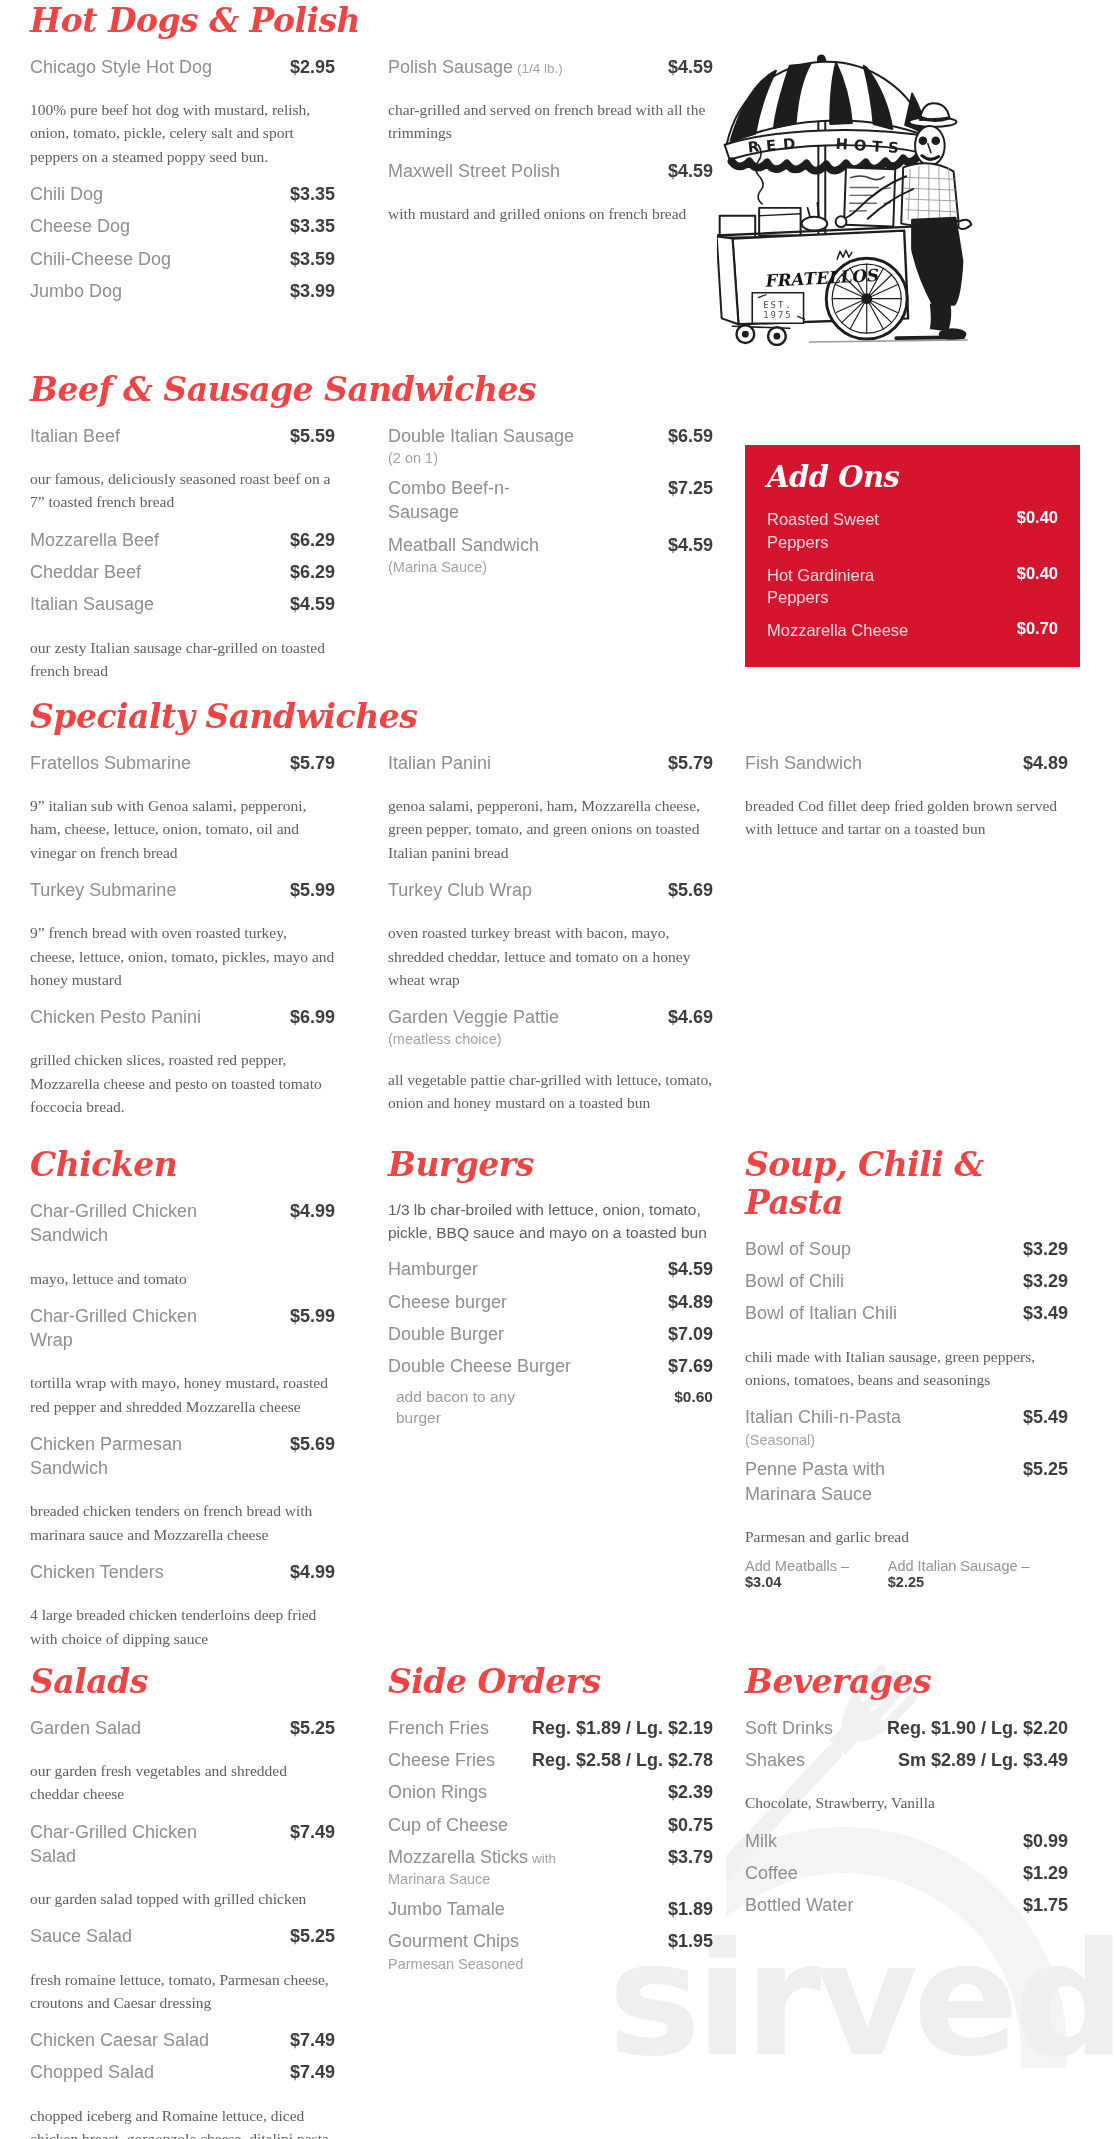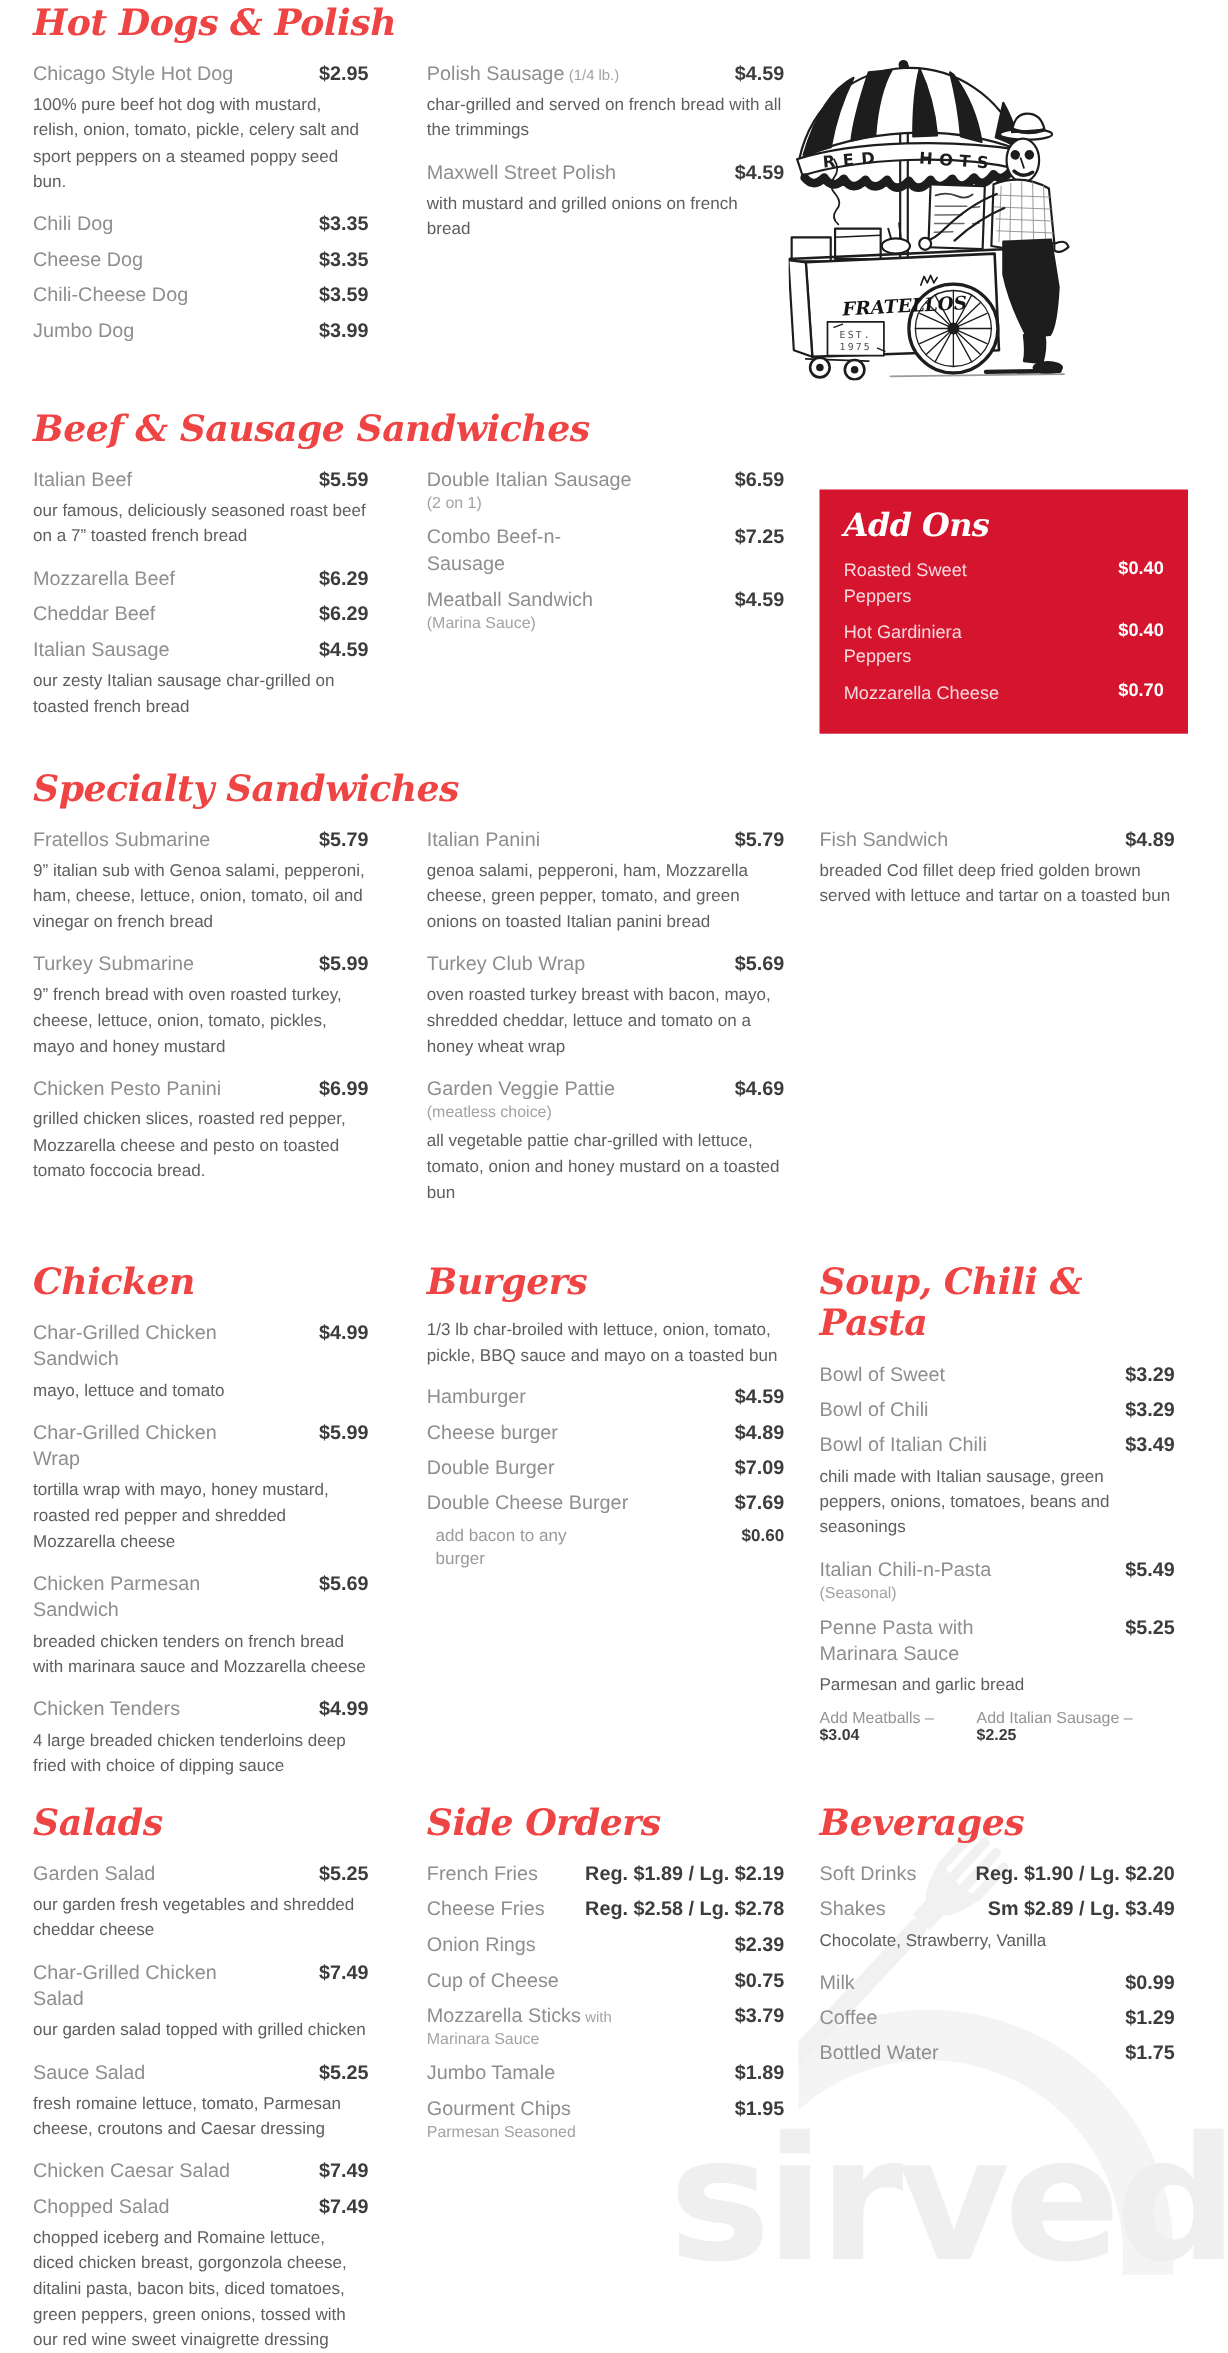--- a/index.html
+++ b/index.html
@@ -29,21 +29,21 @@
     font-family:"DejaVu Serif",serif;font-style:italic;font-weight:700;
     color:#ef4444;font-size:33px;line-height:1.15;margin:0 0 14px 0;
     letter-spacing:-0.5px;
   }
   .item{margin-bottom:6px;}
   .row{display:flex;justify-content:space-between;align-items:flex-start;padding:1px 0;}
   .nm{color:#8e8e8e;font-size:18px;line-height:1.35;max-width:198px;}
   .pr{color:#3c3c3c;font-weight:700;font-size:18px;line-height:1.35;white-space:nowrap;text-align:right;}
   .sub{font-size:13.5px;color:#a3a3a3;margin-left:4px;}
   .subb{display:block;font-size:14.5px;color:#a3a3a3;margin-top:1px;line-height:1.3;}
-  .desc{color:#5e5e5e;font-size:15.5px;line-height:1.5;margin:4px 0 13px 0;white-space:pre-line;}
+  .desc{color:#5e5e5e;font-size:15.5px;line-height:1.5;margin:18px 0 13px 0;white-space:pre-line;font-family:Liberation Serif, serif;}
   .intro{color:#5e5e5e;font-size:15.5px;line-height:1.5;margin:0 0 12px 0;}
   .note-row .nm{font-size:15.5px;padding-left:8px;max-width:150px;color:#9a9a9a;}
   .note-row .pr{font-size:15.5px;}
   .soup-foot{display:flex;justify-content:space-between;margin-top:10px;font-size:14.5px;color:#949494;}
   .soup-foot b{color:#3c3c3c;font-weight:700;}
   .addons{
     background:var(--accent-red,#d5142e);color:#fff;margin-top:22px;
     padding:16px 22px 16px 22px;box-sizing:border-box;width:335px;
   }
   .addons h3{
@@ -432,21 +432,21 @@
           <div class="row">
             <span class="nm">add bacon to any burger</span>
             <span class="pr">$0.60</span>
           </div>
         </div>
       </div>
       <div class="c3">
         <h2 class="sec-title">Soup, Chili &amp; Pasta</h2>
         <div class="item">
           <div class="row">
-            <span class="nm">Bowl of Sweet</span>
+            <span class="nm">Bowl of Soup</span>
             <span class="pr">$3.29</span>
           </div>
         </div>
         <div class="item">
           <div class="row">
             <span class="nm">Bowl of Chili</span>
             <span class="pr">$3.29</span>
           </div>
         </div>
         <div class="item">

